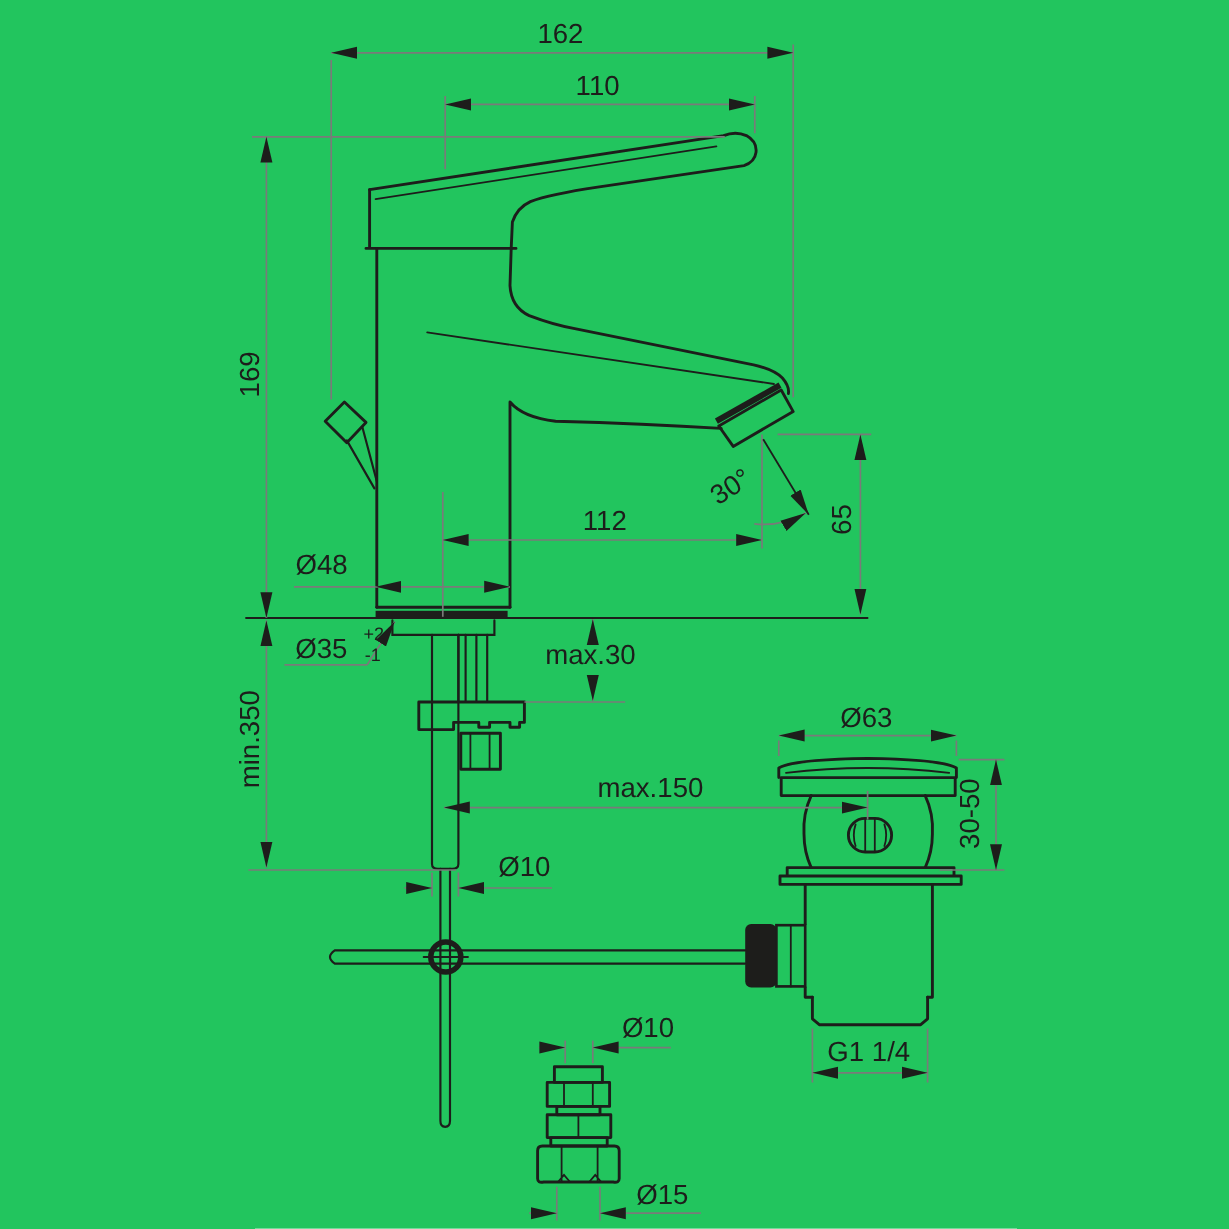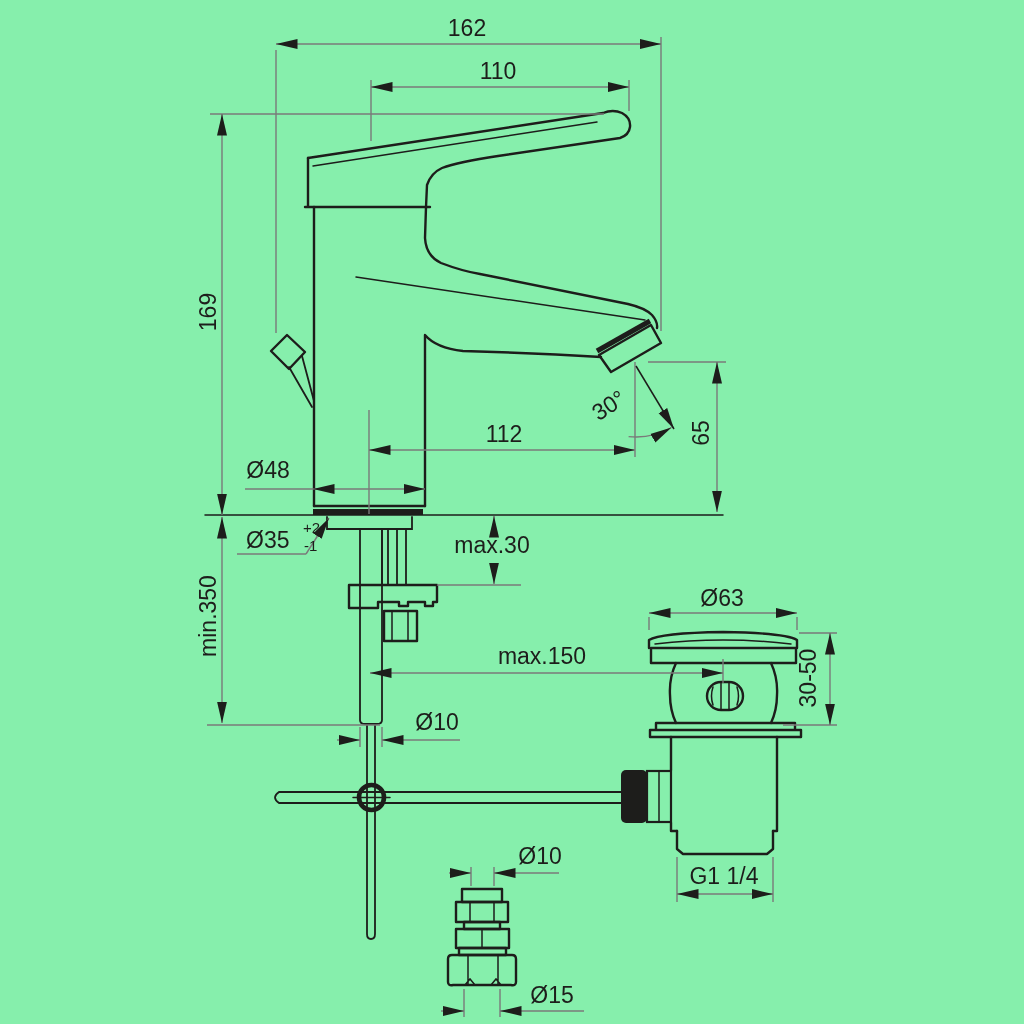--- a/index.html
+++ b/index.html
@@ -1,16 +1,16 @@
 <!DOCTYPE html>
 <html><head>
 <meta charset="utf-8">
 <style>
   html,body{margin:0;padding:0;background:#ffffff;}
-  .page{width:1024px;height:1024px;background:#86efac;position:relative;overflow:hidden;
+  .page{width:1024px;height:1024px;background:#22c55e;position:relative;overflow:hidden;
         font-family:"Liberation Sans", sans-serif;}
   svg{display:block;}
   .part{fill:none;stroke:#1d1d1b;stroke-width:2.4;stroke-linecap:round;stroke-linejoin:round;}
   .part-thin{fill:none;stroke:#1d1d1b;stroke-width:1.5;stroke-linecap:round;}
   .part-med{fill:none;stroke:#1d1d1b;stroke-width:1.8;stroke-linecap:round;}
   .fillblk{fill:#1d1d1b;stroke:none;}
   .dim{fill:none;stroke:#7a7a7a;stroke-width:1.4;}
   .dimdark{fill:none;stroke:#1d1d1b;stroke-width:1.5;}
   .lbl{fill:#1d1d1b;font-size:23px;font-family:"Liberation Sans", sans-serif;}
   .lbl-sm{fill:#1d1d1b;font-size:15px;font-family:"Liberation Sans", sans-serif;}

